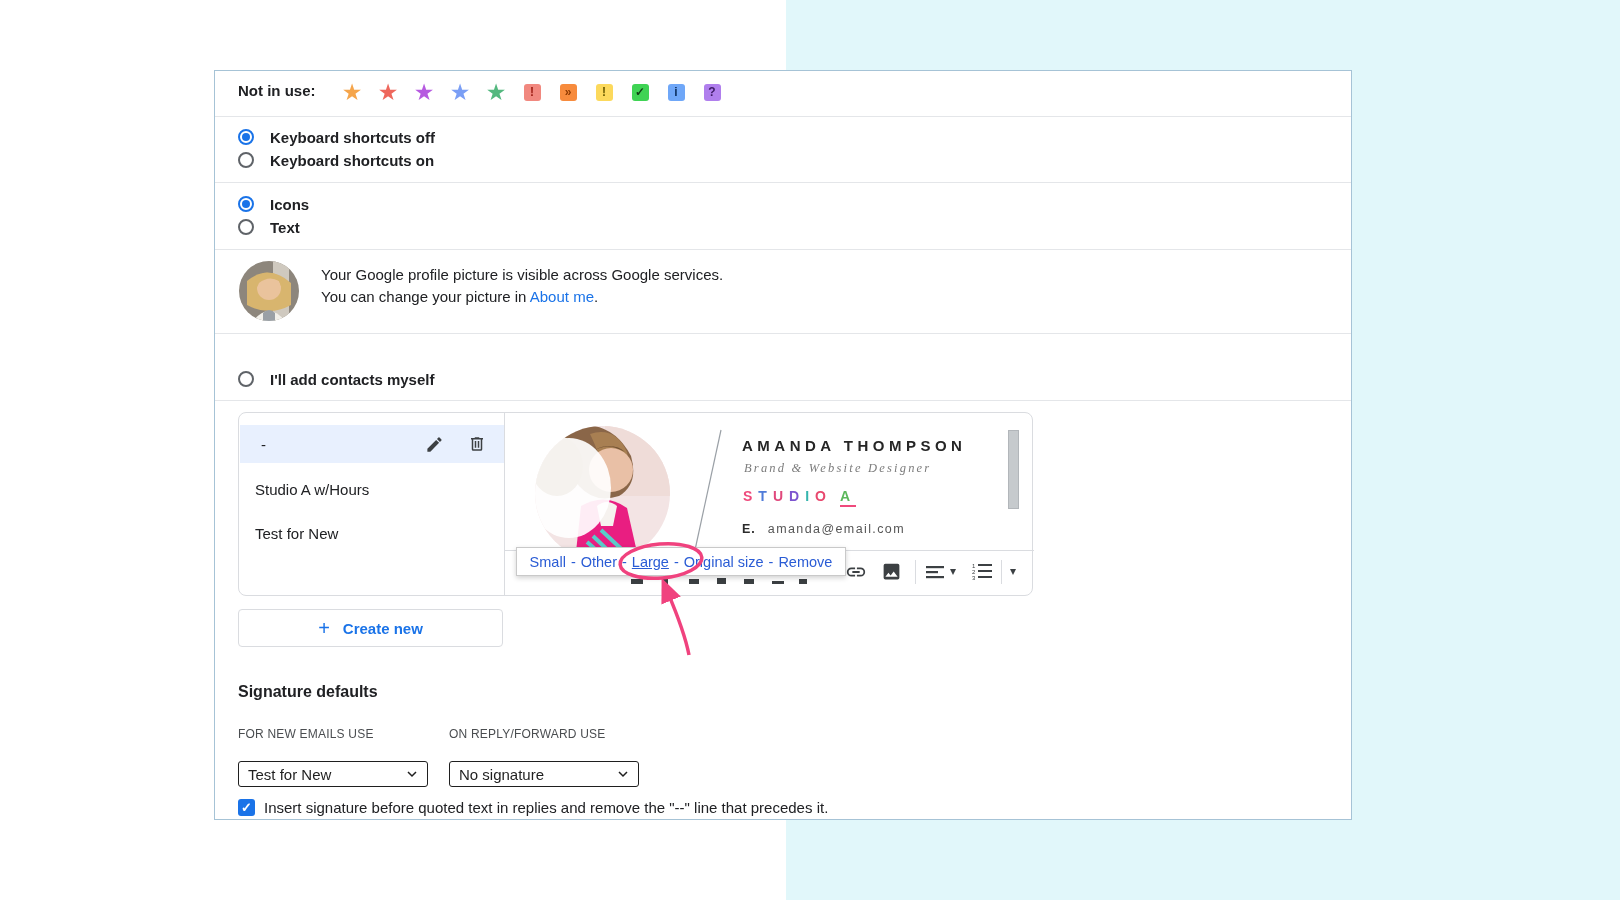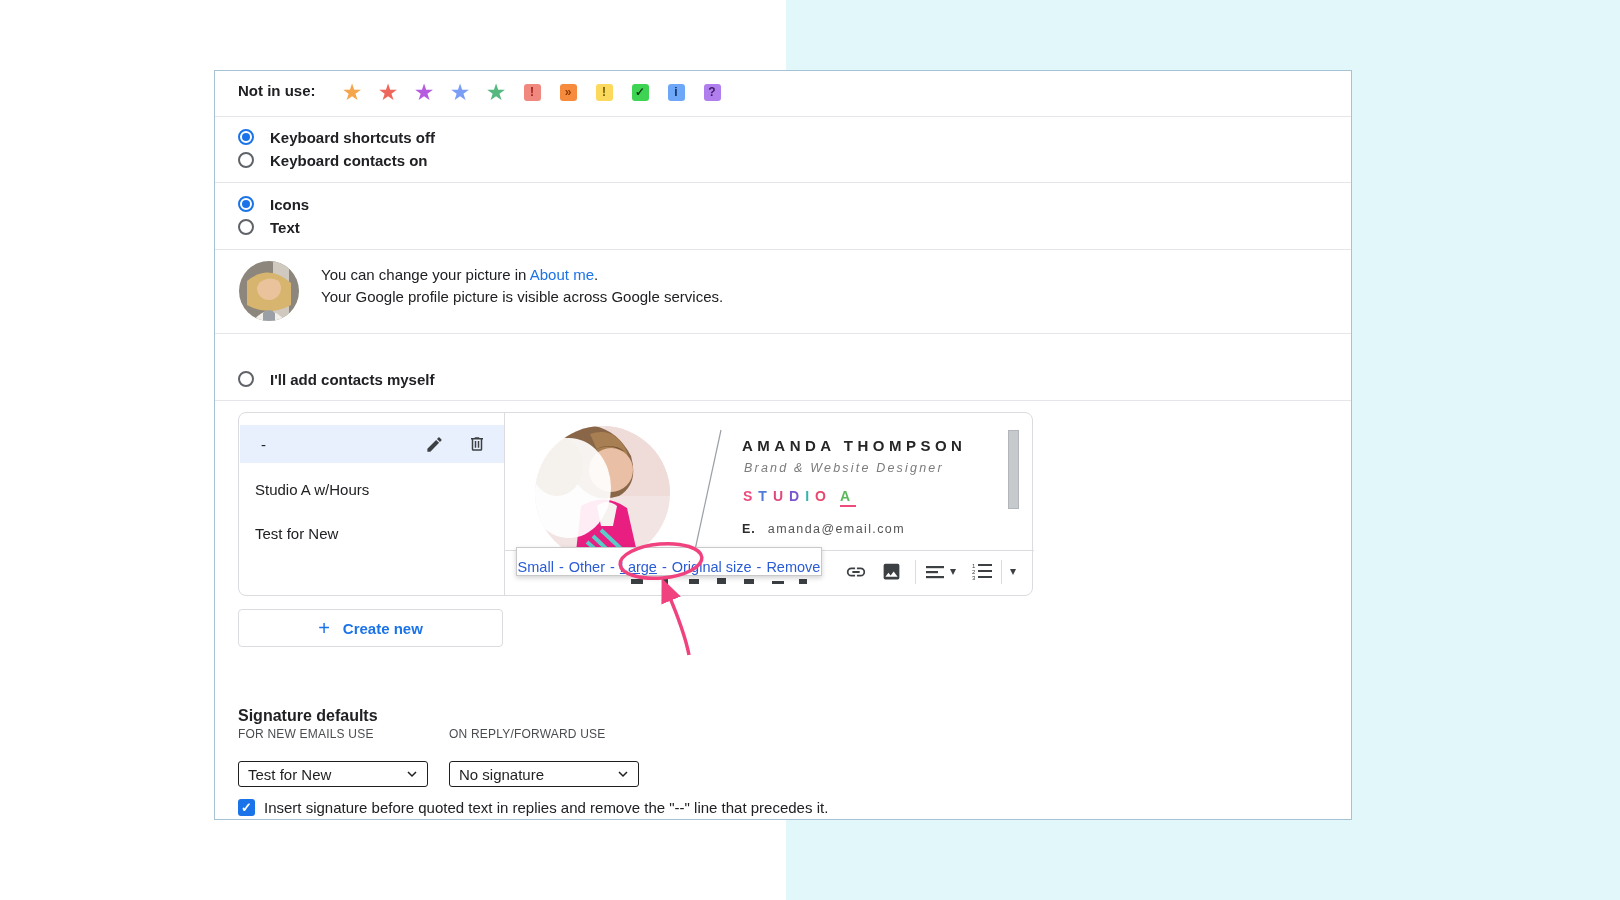--- a/index.html
+++ b/index.html
@@ -48,54 +48,54 @@
     display:flex; align-items:center; padding-left:21px; font-size:15px; color:#202124; cursor:pointer;
   }
   .sigrow-sel .actions { position:absolute; left:183px; top:8px; display:flex; gap:21px; }
   .icon-btn { width:22px; height:22px; display:flex; align-items:center; justify-content:center; cursor:pointer; }
   .sigrow { position:absolute; left:16px; font-size:15px; color:#202124; cursor:pointer; white-space:nowrap; }
 
   .sigphoto { position:absolute; left:296px; top:13px; width:135px; height:135px; border-radius:50%; overflow:hidden; z-index:2; }
   .diag { position:absolute; left:440px; top:15px; z-index:2; }
 
   .sig-name { position:absolute; left:503px; top:24px; font-size:15px; font-weight:700; letter-spacing:4.5px; color:#262626; white-space:nowrap; z-index:2; }
-  .sig-role { position:absolute; left:505px; top:48px; font-family:Liberation Sans, sans-serif; font-style:italic; font-size:12.5px; letter-spacing:2.2px; color:#7c7c7c; white-space:nowrap; z-index:2; }
+  .sig-role { position:absolute; left:505px; top:48px; font-family:Liberation Serif, serif; font-style:italic; font-size:12.5px; letter-spacing:2.2px; color:#7c7c7c; white-space:nowrap; z-index:2; }
   .sig-logo { position:absolute; left:504px; top:75px; font-size:14px; font-weight:700; letter-spacing:6px; white-space:nowrap; z-index:2; }
   .sig-logo .la { margin-left:8px; border-bottom:2px solid #ef4a7c; padding-bottom:1px; }
   .sig-email { position:absolute; left:503px; top:109px; font-size:12.5px; color:#565656; letter-spacing:1.4px; white-space:nowrap; z-index:2; }
   .sig-email b { color:#2b2b2b; margin-right:12px; letter-spacing:1px; }
 
   .scroll-thumb { position:absolute; left:769px; top:17px; width:11px; height:79px; background:#c6cacd; border:1px solid #b2b6ba; z-index:2; cursor:pointer; }
 
   .tb-div { position:absolute; left:266px; top:137px; width:529px; height:1px; background:#dadce0; z-index:3; }
   .tb-icon { position:absolute; z-index:3; cursor:pointer; display:flex; align-items:center; justify-content:center; }
   .tb-sep { position:absolute; width:1px; height:24px; background:#dadce0; top:147px; z-index:3; }
   .caret { font-size:12px; color:#3c4043; line-height:1; }
   .stub { position:absolute; background:#3b3f42; z-index:3; }
 
   
   .resize-tooltip {
-    position:absolute; left:301px; top:476px; width:306px; height:29px; background:#fff;
+    position:absolute; left:301px; top:476px; width:330px; height:29px; background:#fff;
     border:1px solid #c9c9c9; box-shadow:0 2px 5px rgba(0,0,0,.18);
-    display:flex; align-items:flex-end; justify-content:center; gap:5px;
+    display:flex; align-items:center; justify-content:center; gap:5px;
     font-size:14.5px; color:#2a5cd5; z-index:6; white-space:nowrap;
   }
   .rt-item { cursor:pointer; }
   .rt-item.big { text-decoration:underline; }
   .annotation-svg { position:absolute; left:0; top:0; width:1138px; height:750px; z-index:7; pointer-events:none; }
 
   .create-btn {
     position:absolute; left:23px; top:538px; width:265px; height:38px;
     border:1px solid #dadce0; border-radius:4px; background:#fff; cursor:pointer;
     display:flex; align-items:center; justify-content:center; gap:13px;
     color:#1a73e8; font-size:15px; font-weight:700;
   }
   .create-btn .plus { font-size:20px; font-weight:400; line-height:1; }
 
-  .defaults-heading { position:absolute; left:23px; top:636px; font-size:16px; font-weight:700; color:#202124; }
+  .defaults-heading { position:absolute; left:23px; top:612px; font-size:16px; font-weight:700; color:#202124; }
   .field-label { position:absolute; top:656px; font-size:12px; color:#4a4d50; letter-spacing:.2px; }
   .fakeselect {
     position:absolute; top:690px; width:190px; height:26px; border:1px solid #1f1f1f; border-radius:3px;
     background:#fff; display:flex; align-items:center; justify-content:space-between;
     padding:0 9px; font-size:15px; color:#1f1f1f; cursor:pointer;
   }
   .cb-row { position:absolute; left:23px; top:728px; display:flex; align-items:center; gap:9px; cursor:pointer; }
   .checkbox { width:17px; height:17px; background:#1a73e8; border-radius:3px; color:#fff; font-size:13px; font-weight:700; display:flex; align-items:center; justify-content:center; flex:0 0 auto; }
   .cb-label { font-size:15px; color:#202124; white-space:nowrap; }
 </style>
@@ -148,21 +148,21 @@
         <span class="badge" style="background: rgb(176, 127, 237); color: rgb(61, 26, 102);">?</span>
       </div>
   </div>
 
   <div class="opt-row" style="top:56px">
     <span class="radio sel"></span>
     <span class="opt-label">Keyboard shortcuts off</span>
   </div>
   <div class="opt-row" style="top:79px">
     <span class="radio"></span>
-    <span class="opt-label">Keyboard contacts on</span>
+    <span class="opt-label">Keyboard shortcuts on</span>
   </div>
 
   <div class="opt-row" style="top:123px">
     <span class="radio sel"></span>
     <span class="opt-label">Icons</span>
   </div>
   <div class="opt-row" style="top:146px">
     <span class="radio"></span>
     <span class="opt-label">Text</span>
   </div>
@@ -173,24 +173,24 @@
       <rect x="34" y="0" width="16" height="60" fill="#cfc9bf"></rect>
       <path d="M8 20 Q30 2 52 22 L52 44 Q30 56 8 44 Z" fill="#d8b56e"></path>
       <circle cx="30" cy="27" r="12" fill="#eac39c"></circle>
       <path d="M14 60 Q30 40 46 60 Z" fill="#f2f0ea"></path>
       <path d="M24 52 Q30 46 36 52 L36 60 L24 60 Z" fill="#9aa0a6"></path>
       <path d="M16 22 Q20 10 30 12 Q44 12 44 26 Q46 36 40 20 Q30 14 20 22 Q16 32 16 22" fill="#d8b56e"></path>
     </svg>
   </div>
   <div class="profile-text">
     <div>
-      <span>You can change your picture in </span><a class="link">About me</a><span>.</span>
+      <span>Your Google profile picture is visible across Google services.</span>
     </div>
     <div>
-      <span>Your Google profile picture is visible across Google services.</span>
+      <span>You can change your picture in </span><a class="link">About me</a><span>.</span>
     </div>
   </div>
 
   <div class="opt-row" style="top:298px">
     <span class="radio"></span>
     <span class="opt-label">I'll add contacts myself</span>
   </div>
 
   <div class="sigbox">
     <div class="siglist">

